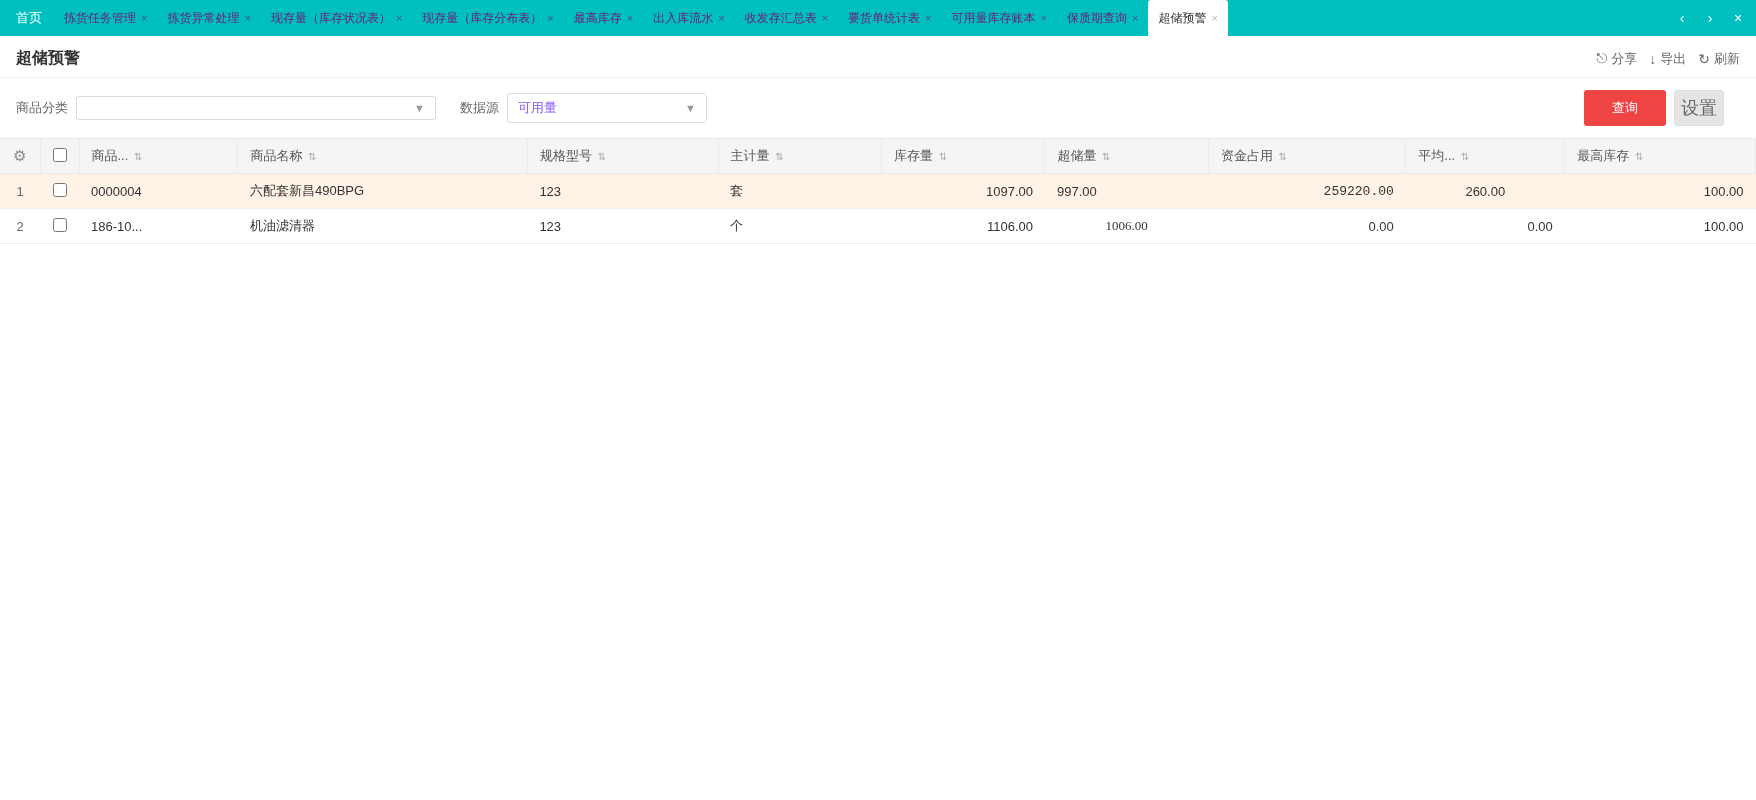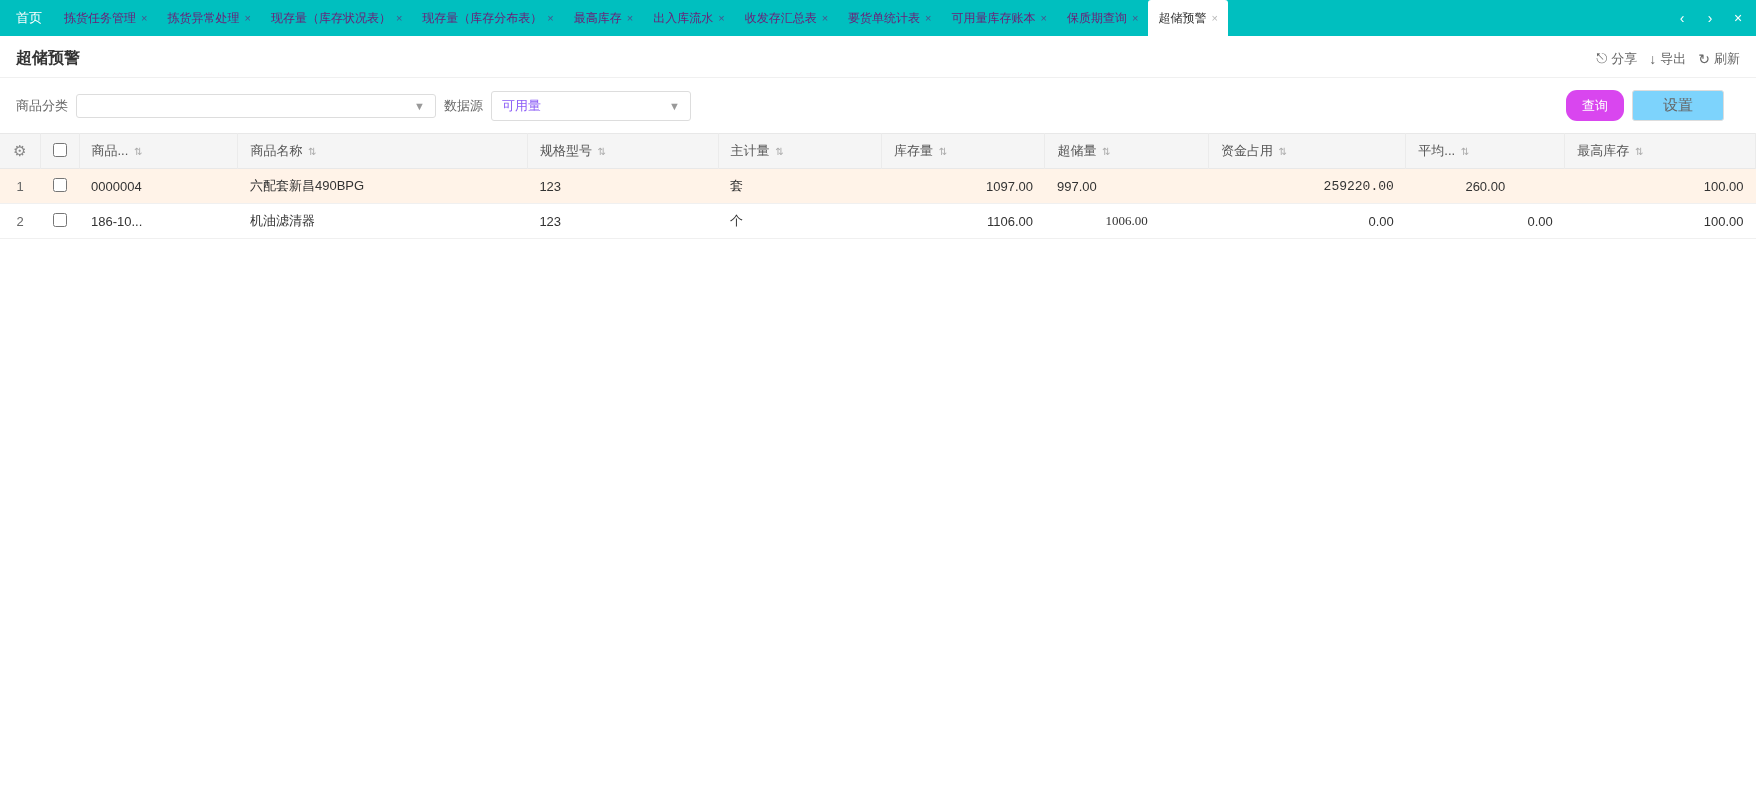--- a/index.html
+++ b/index.html
@@ -94,21 +94,21 @@
       font-size: 13px;
       cursor: pointer;
     }
     .action-icon { font-size: 14px; }
 
     
     .filter-area {
       padding: 12px 16px;
       display: flex;
       align-items: center;
-      gap: 8px;
+      gap: 24px;
     }
     .filter-item {
       display: flex;
       align-items: center;
       gap: 8px;
     }
     .filter-label {
       color: #666;
       font-size: 13px;
       white-space: nowrap;
@@ -124,37 +124,37 @@
       cursor: pointer;
       background: #fff;
       font-size: 13px;
       color: #333;
     }
     .filter-select.wide { min-width: 360px; }
     .filter-select .chevron { color: #999; font-size: 11px; }
     .filter-select .selected-val { color: #8b5cf6; }
 
     .btn-query {
-      background: #d946ef;
+      background: #ef4444;
       color: #fff;
       border: none;
-      border-radius: 11px;
-      padding: 6px 16px;
+      border-radius: 3px;
+      padding: 6px 28px;
       cursor: pointer;
       font-size: 13px;
       margin-left: auto;
     }
     .btn-settings {
-      background: #7dd3fc;
+      background: #e5e5e5;
       color: #666;
       border: 1px solid #ddd;
       border-radius: 3px;
-      padding: 5px 30px;
-      cursor: pointer;
-      font-size: 15px;
+      padding: 5px 6px;
+      cursor: pointer;
+      font-size: 18px;
       margin-right: 16px;
     }
 
     .filter-right {
       margin-left: auto;
       display: flex;
       gap: 8px;
     }
 
     

